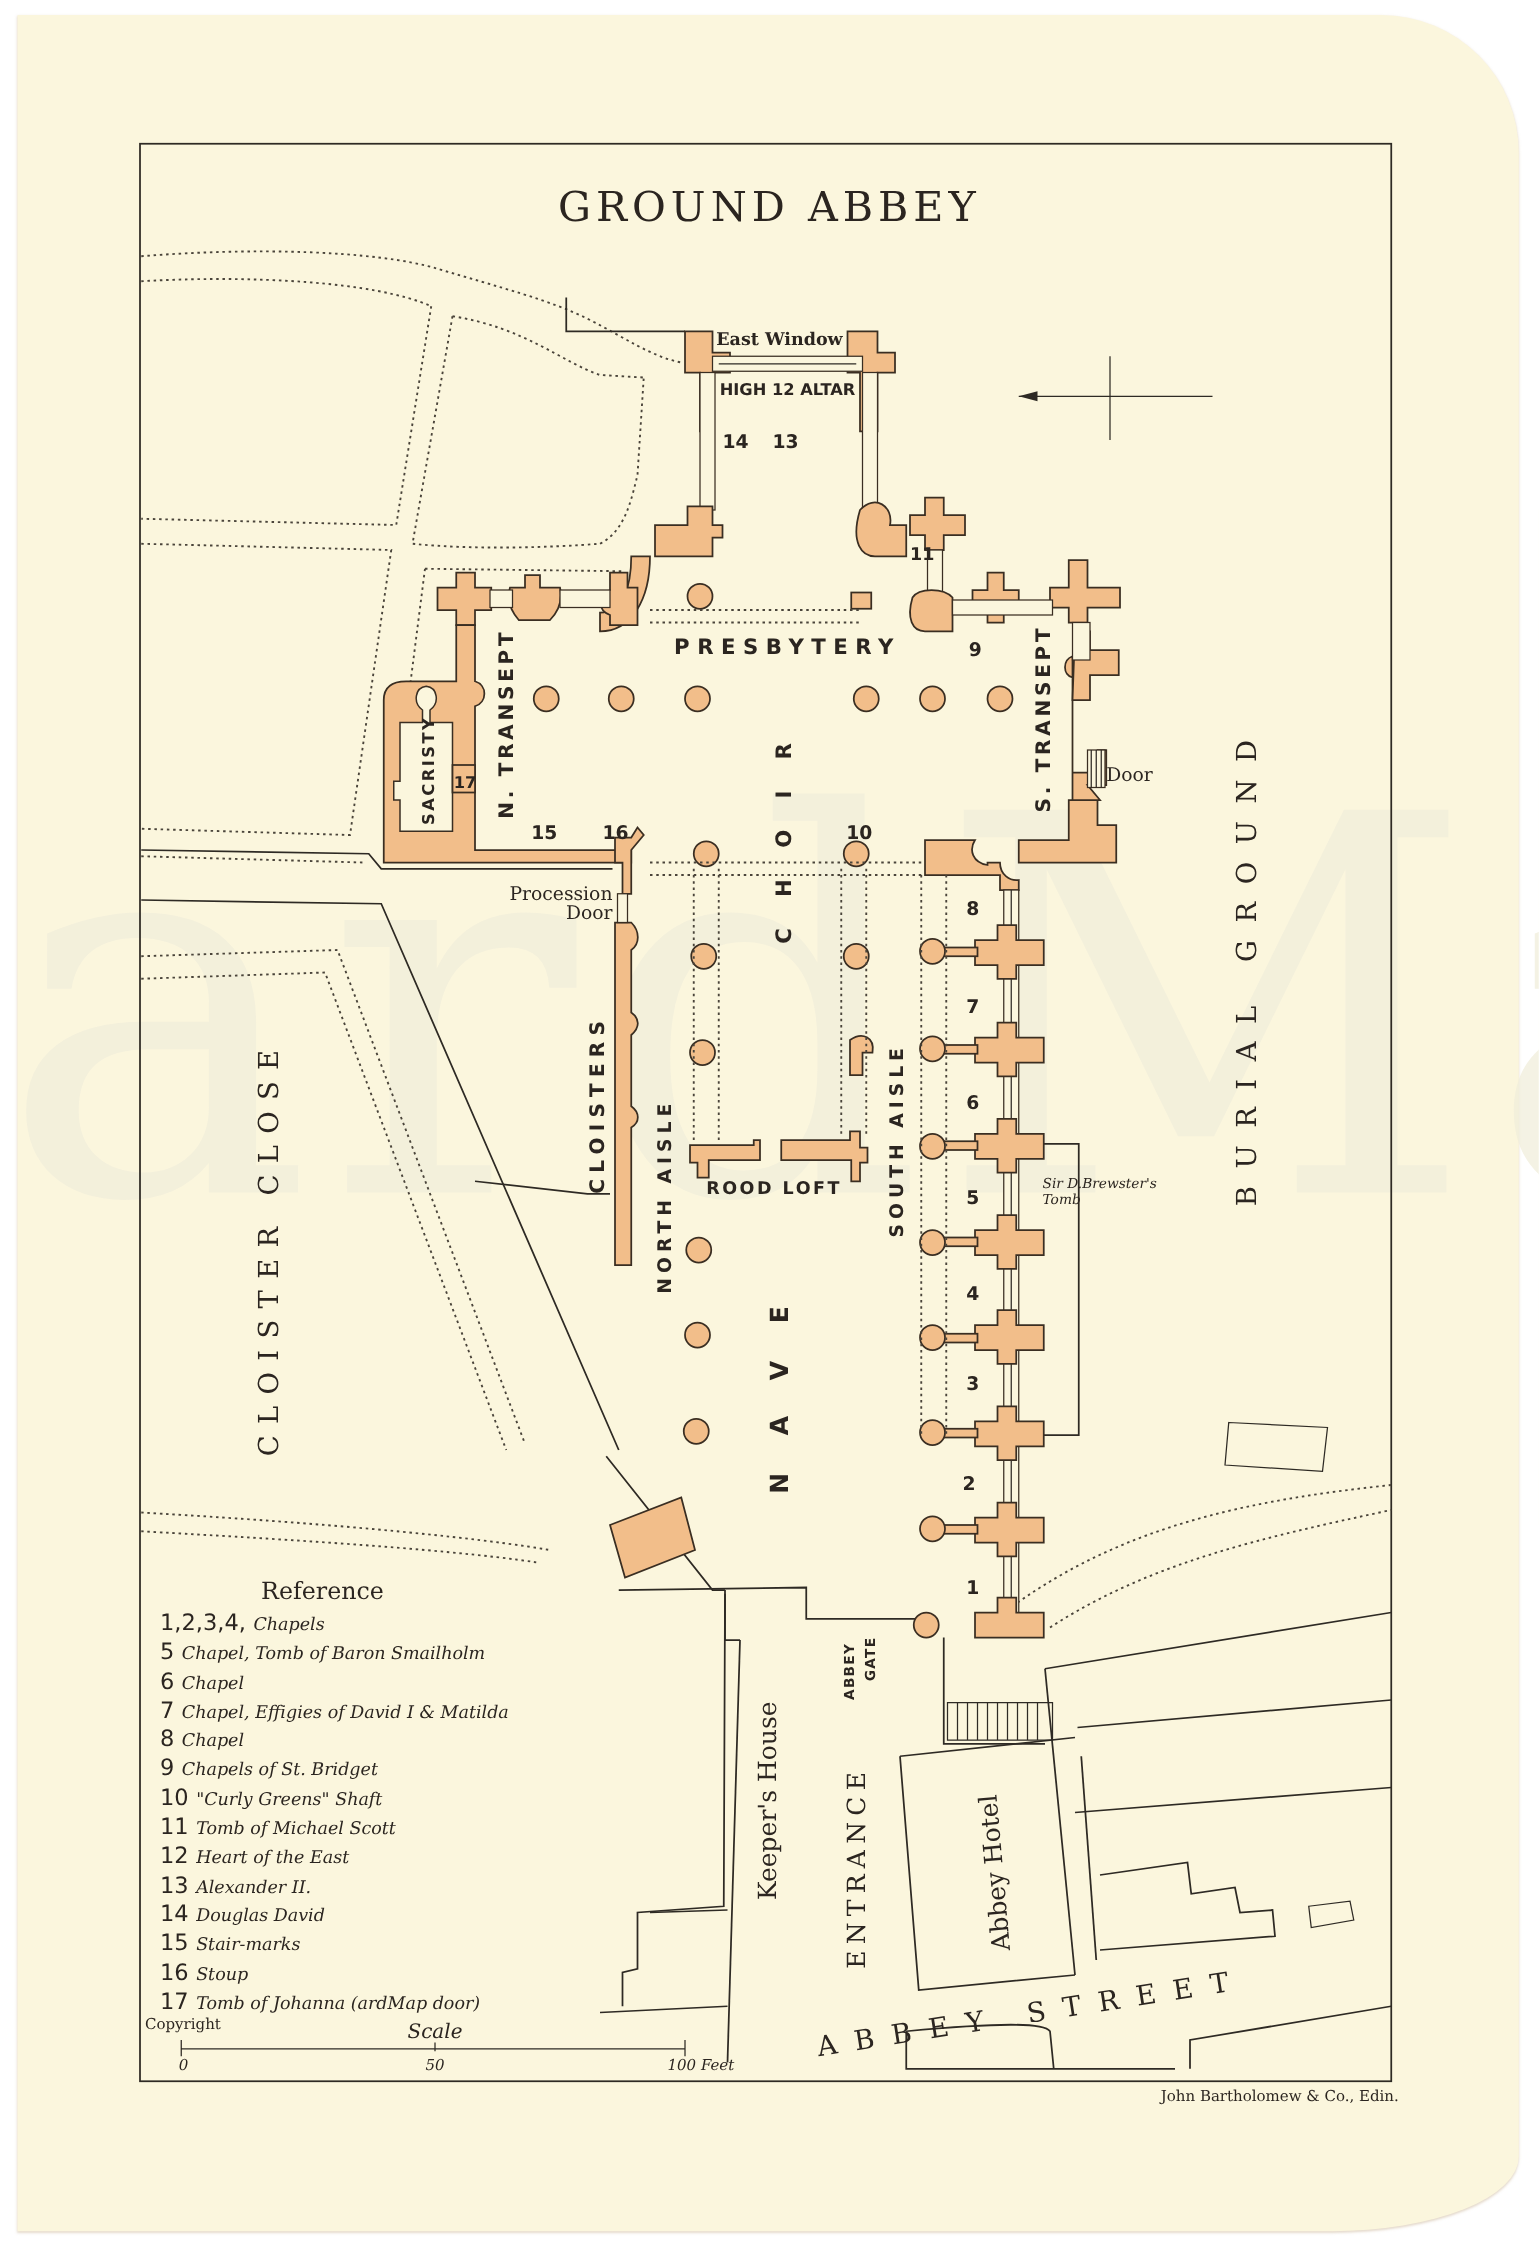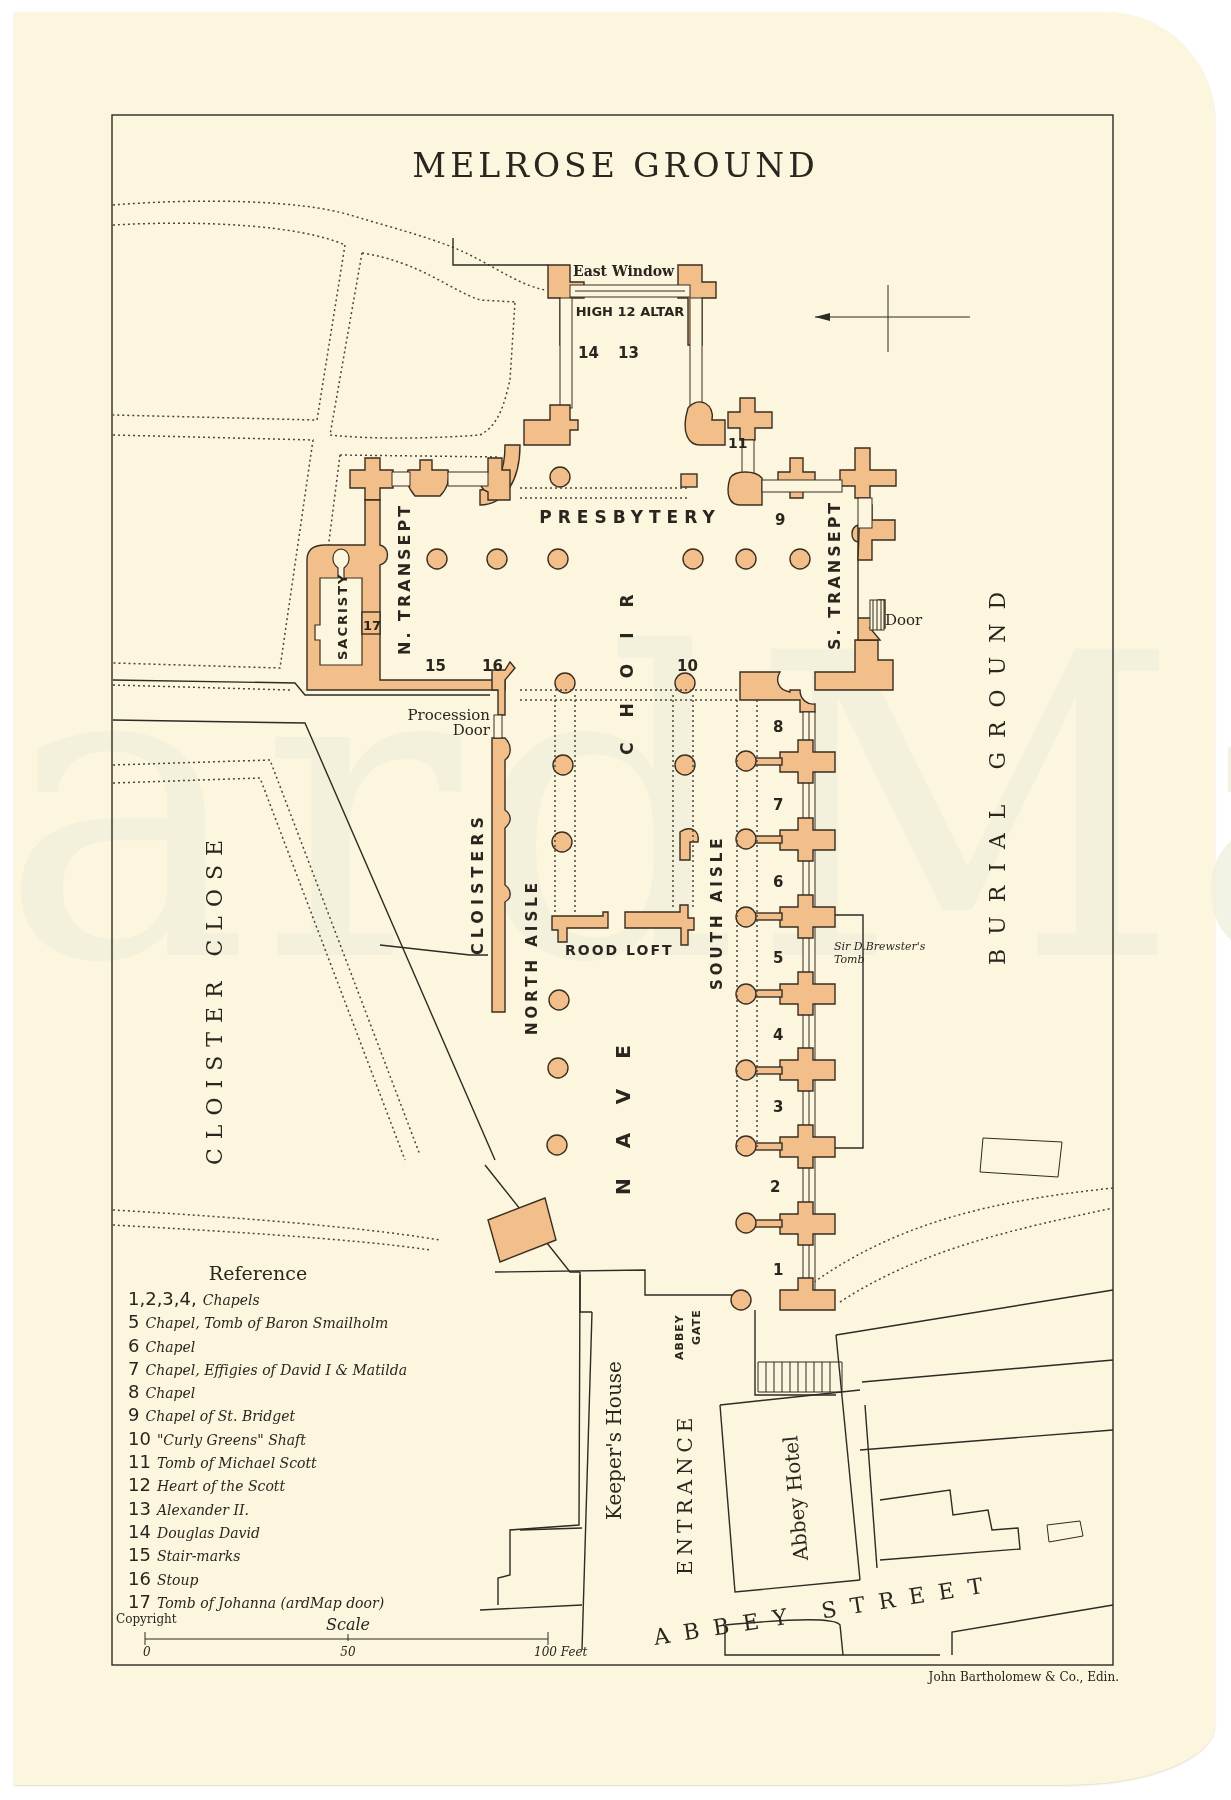--- a/index.html
+++ b/index.html
@@ -27,21 +27,21 @@
     font-size:33px;letter-spacing:4px;color:#2b2520;}
   .foot-left{position:absolute;left:116px;top:1612px;font-size:12px;color:#2b2520;font-family:"DejaVu Serif",serif;}
   .foot-right{position:absolute;right:112px;top:1670px;font-size:12px;color:#2b2520;font-family:"DejaVu Serif",serif;}
 </style>
 </head>
 <body>
 
 <div class="paper"></div>
 <div class="watermark">ardMap</div>
 
-<div class="title">MELROSE GROUND</div>
+<div class="title">GROUND ABBEY</div>
 
 <svg width="1231" height="1800" viewBox="0 0 1231 1800">
 
   <rect x="112" y="115" width="1001" height="1550" class="line"></rect>
 
   <g>
     <path class="dot" d="M113 205 C200 198 300 200 350 215 C400 230 440 240 470 255 C500 270 520 285 545 290"></path>
     <path class="dot" d="M113 225 C200 220 300 225 345 245"></path>
     <path class="dot" d="M345 245 L317 420 L113 415"></path>
     <path class="dot" d="M113 435 L313 440 L280 668 L113 663"></path>
@@ -254,24 +254,24 @@
   </g>
 </svg>
 
 <div class="ref">
   <div class="head">Reference</div>
   <div class="row"><span class="num">1,2,3,4,</span><span class="txt">Chapels</span></div>
   <div class="row"><span class="num">5</span><span class="txt">Chapel, Tomb of Baron Smailholm</span></div>
   <div class="row"><span class="num">6</span><span class="txt">Chapel</span></div>
   <div class="row"><span class="num">7</span><span class="txt">Chapel, Effigies of David I &amp; Matilda</span></div>
   <div class="row"><span class="num">8</span><span class="txt">Chapel</span></div>
-  <div class="row"><span class="num">9</span><span class="txt">Chapel of St. Bridget</span></div>
+  <div class="row"><span class="num">9</span><span class="txt">Chapels of St. Bridget</span></div>
   <div class="row"><span class="num">10</span><span class="txt">"Curly Greens" Shaft</span></div>
   <div class="row"><span class="num">11</span><span class="txt">Tomb of Michael Scott</span></div>
-  <div class="row"><span class="num">12</span><span class="txt">Heart of the Scott</span></div>
+  <div class="row"><span class="num">12</span><span class="txt">Heart of the East</span></div>
   <div class="row"><span class="num">13</span><span class="txt">Alexander II.</span></div>
   <div class="row"><span class="num">14</span><span class="txt">Douglas David</span></div>
   <div class="row"><span class="num">15</span><span class="txt">Stair-marks</span></div>
   <div class="row"><span class="num">16</span><span class="txt">Stoup</span></div>
   <div class="row"><span class="num">17</span><span class="txt">Tomb of Johanna (ardMap door)</span></div>
 </div>
 
 <div class="foot-left">Copyright</div>
 <div class="foot-right">John Bartholomew &amp; Co., Edin.</div>
 

